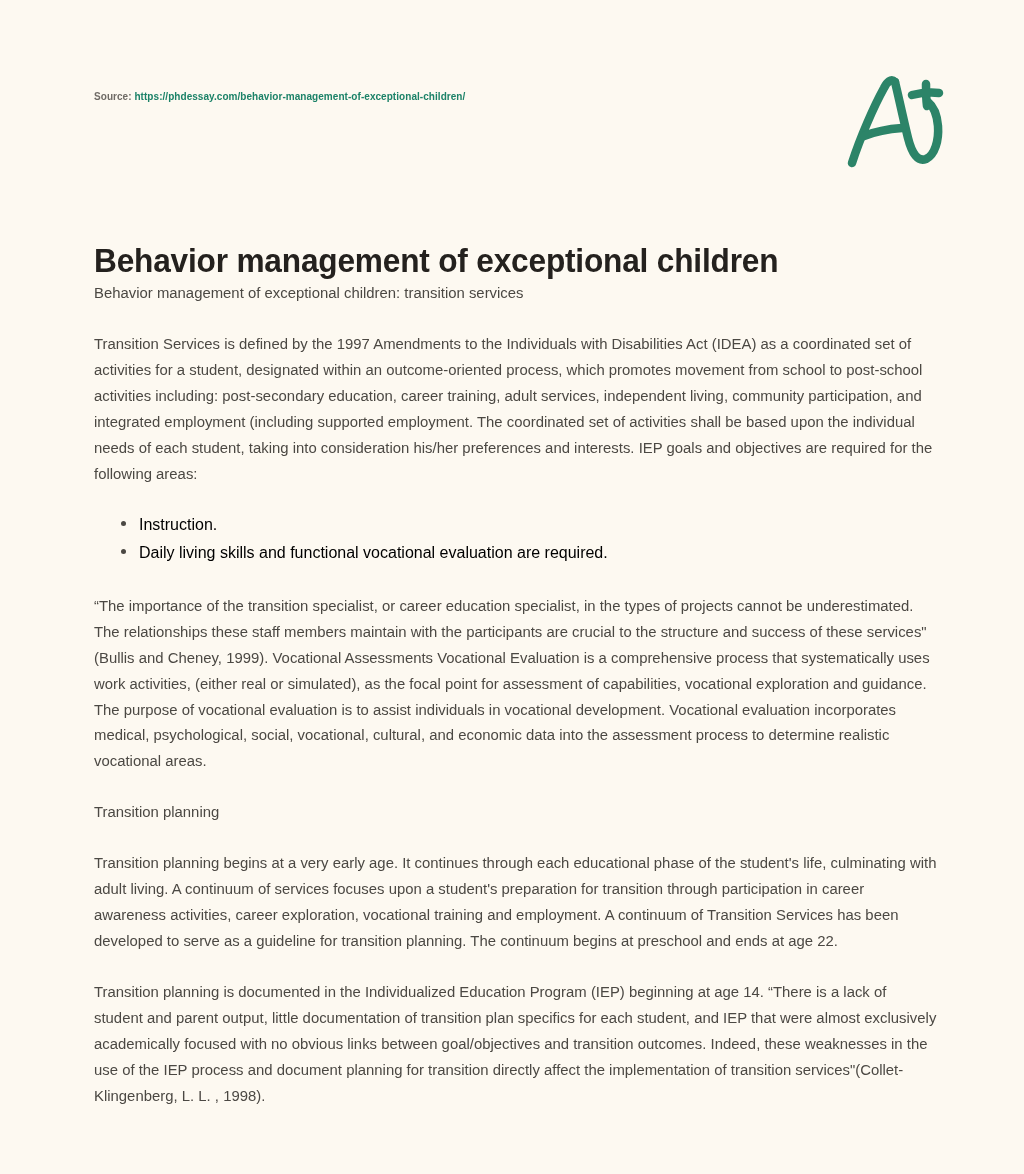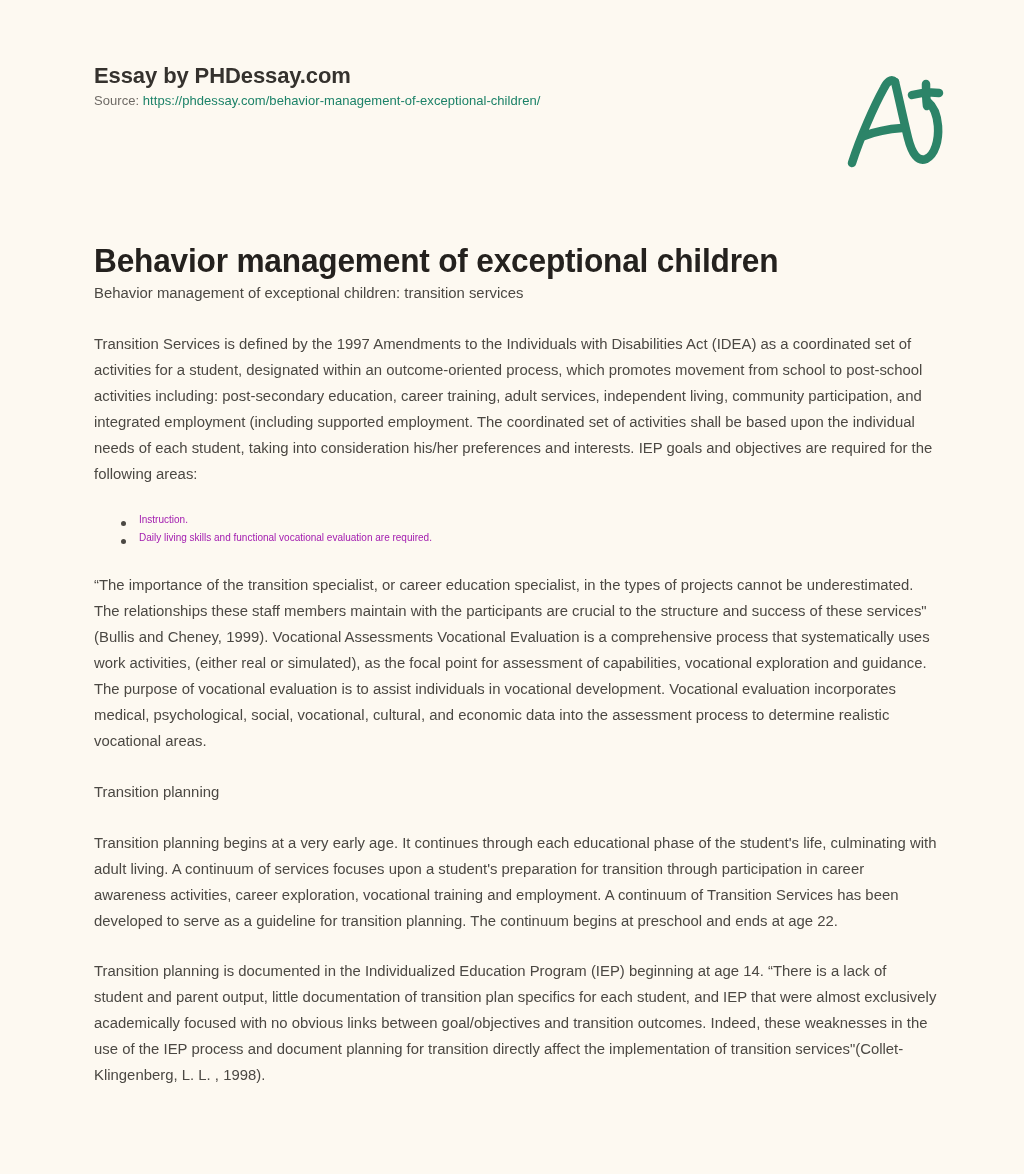--- a/index.html
+++ b/index.html
@@ -33,25 +33,26 @@
 
   .brand-line {
     font-size: 22px;
     font-weight: bold;
     color: #35322e;
     letter-spacing: -0.1px;
     line-height: 1.25;
   }
 
   .source-line {
-    margin-top: 2px;
-    font-size: 13px;
+    margin-top: 28px;
+    font-size: 10px;
     line-height: 1.4;
     color: #6f6b66;
     letter-spacing: 0.05px;
+    font-weight: bold;
   }
 
   .source-link {
     color: #1c8268;
     text-decoration: none;
     word-break: break-all;
   }
 
   
   .logo {
@@ -106,43 +107,42 @@
   }
 
   .bullet-list {
     margin: 0 0 26px 0;
     padding: 0;
     list-style: none;
   }
   .bullet-list li {
     position: relative;
     padding-left: 45px;
-    font-size: 10px;
+    font-size: 16px;
     line-height: 1.72;
-    color: #a21caf;
+    color: #000000;
     margin-bottom: 1px;
   }
   .bullet-list li::before {
     content: "";
     position: absolute;
     left: 27px;
     top: 10px;
     width: 5px;
     height: 5px;
     border-radius: 50%;
     background: #4b4843;
   }
 </style>
 </head>
 <body>
 
 <div class="page">
 
   <div class="header">
-    <div class="brand-line">Essay by PHDessay.com</div>
     <div class="source-line">
       <span>Source:</span>
       <a class="source-link" href="#">https://phdessay.com/behavior-management-of-exceptional-children/</a>
     </div>
   </div>
 
   <div class="logo">
     <svg viewBox="0 0 110 108" xmlns="http://www.w3.org/2000/svg" aria-hidden="true">
       <g fill="none" stroke="#2c8468" stroke-width="8.5" stroke-linecap="round" stroke-linejoin="round">
 

